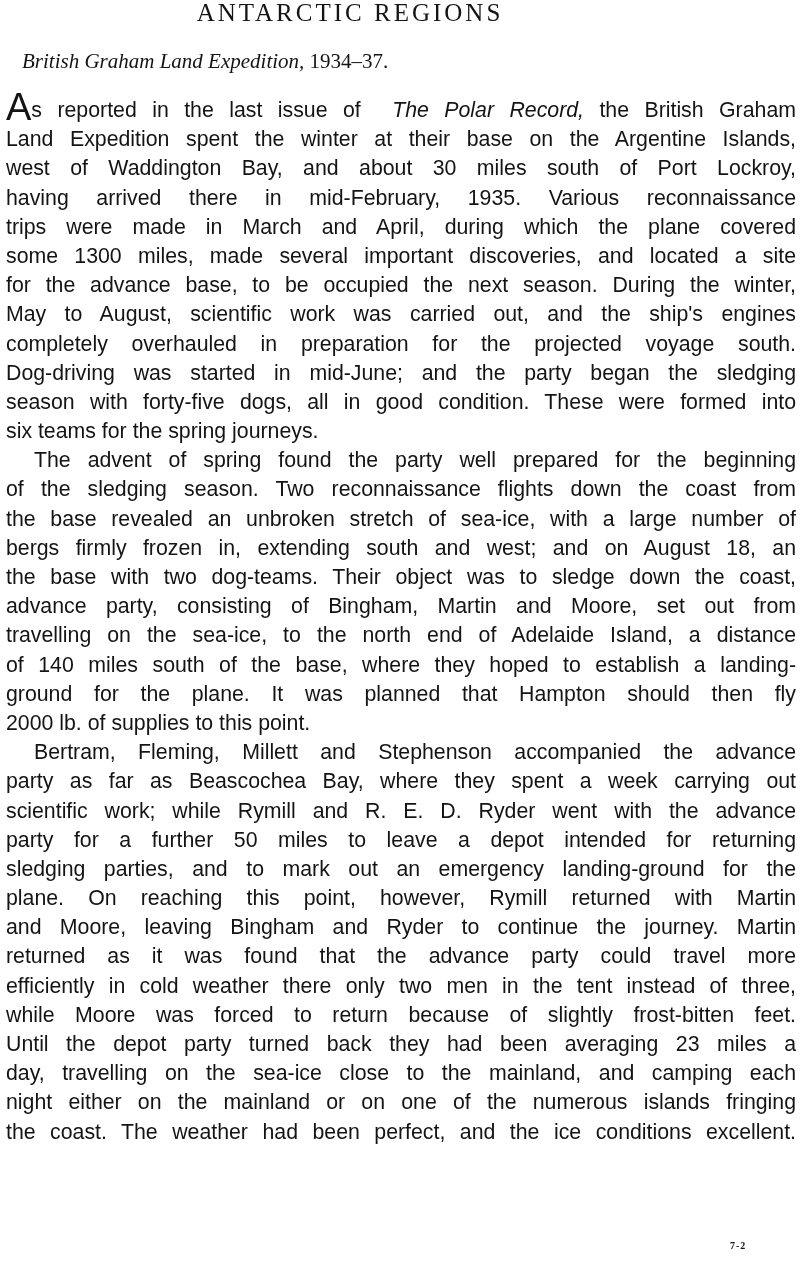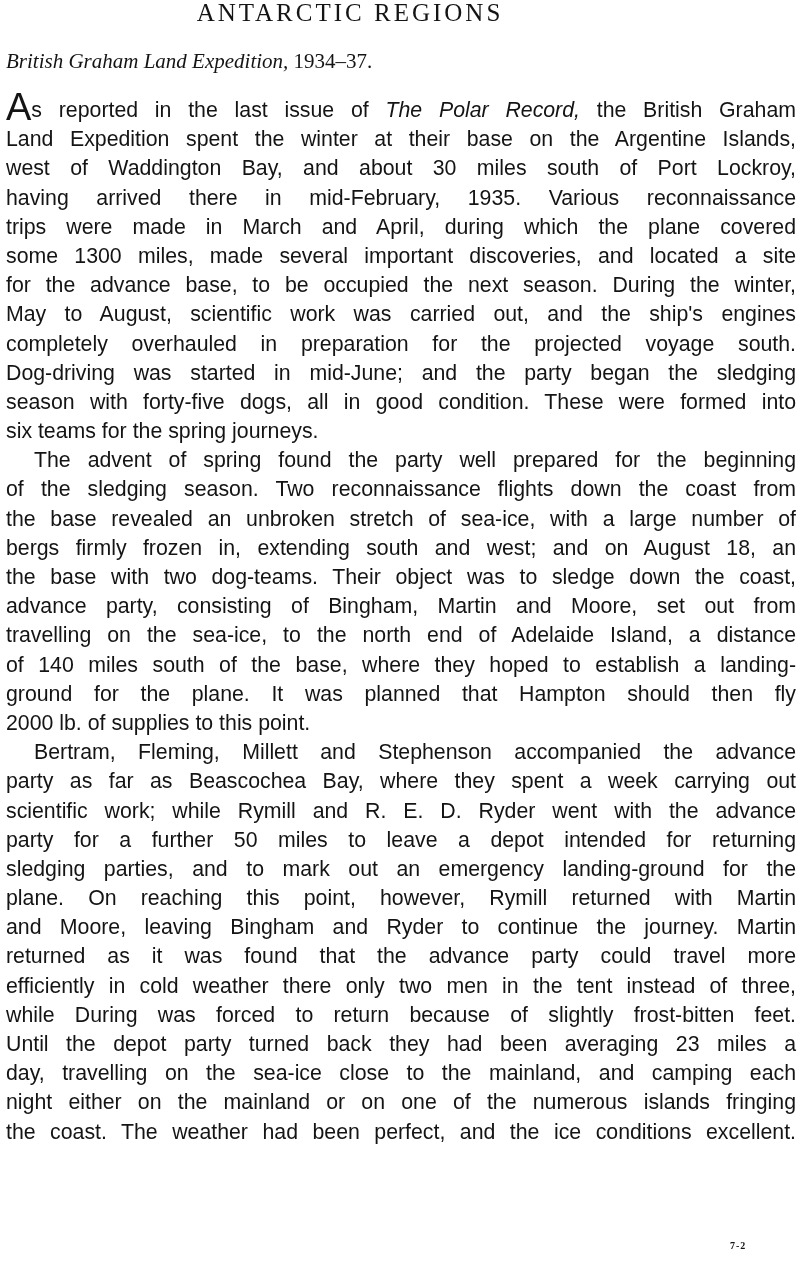--- a/index.html
+++ b/index.html
@@ -67,20 +67,21 @@
       padding-left: 28px;
       box-sizing: border-box;
     }
     .dropcap {
       font-size: 38px;
       line-height: 20px;
       vertical-align: -3px;
     }
     .it {
       font-style: italic;
+      margin-left: 16px;
     }
     .signature {
       position: absolute;
       top: 1240px;
       left: 730px;
       font-family: "Liberation Serif", "DejaVu Serif", serif;
       font-size: 10px;
       font-weight: bold;
       letter-spacing: 1px;
     }
@@ -129,21 +130,21 @@
     <div>
       <span class="line indent">Bertram, Fleming, Millett and Stephenson accompanied the advance</span>
       <span class="line">party as far as Beascochea Bay, where they spent a week carrying out</span>
       <span class="line">scientific work; while Rymill and R. E. D. Ryder went with the advance</span>
       <span class="line">party for a further 50 miles to leave a depot intended for returning</span>
       <span class="line">sledging parties, and to mark out an emergency landing-ground for the</span>
       <span class="line">plane.  On reaching this point, however, Rymill returned with Martin</span>
       <span class="line">and Moore, leaving Bingham and Ryder to continue the journey.  Martin</span>
       <span class="line">returned as it was found that the advance party could travel more</span>
       <span class="line">efficiently in cold weather there only two men in the tent instead of three,</span>
-      <span class="line">while During was forced to return because of slightly frost-bitten feet.</span>
+      <span class="line">while Moore was forced to return because of slightly frost-bitten feet.</span>
       <span class="line">Until the depot party turned back they had been averaging 23 miles a</span>
       <span class="line">day, travelling on the sea-ice close to the mainland, and camping each</span>
       <span class="line">night either on the mainland or on one of the numerous islands fringing</span>
       <span class="line">the coast. The weather had been perfect, and the ice conditions excellent.</span>
     </div>
 
   </div>
 
   <div class="signature">7-2</div>
 

